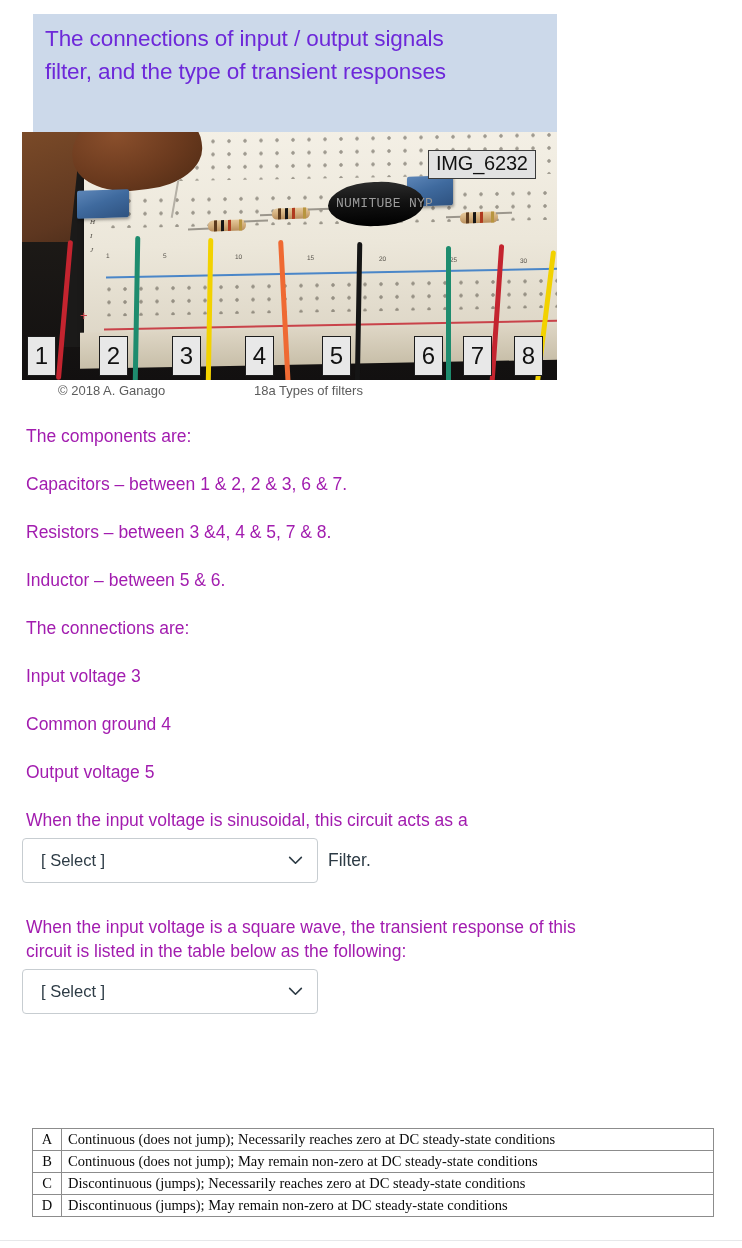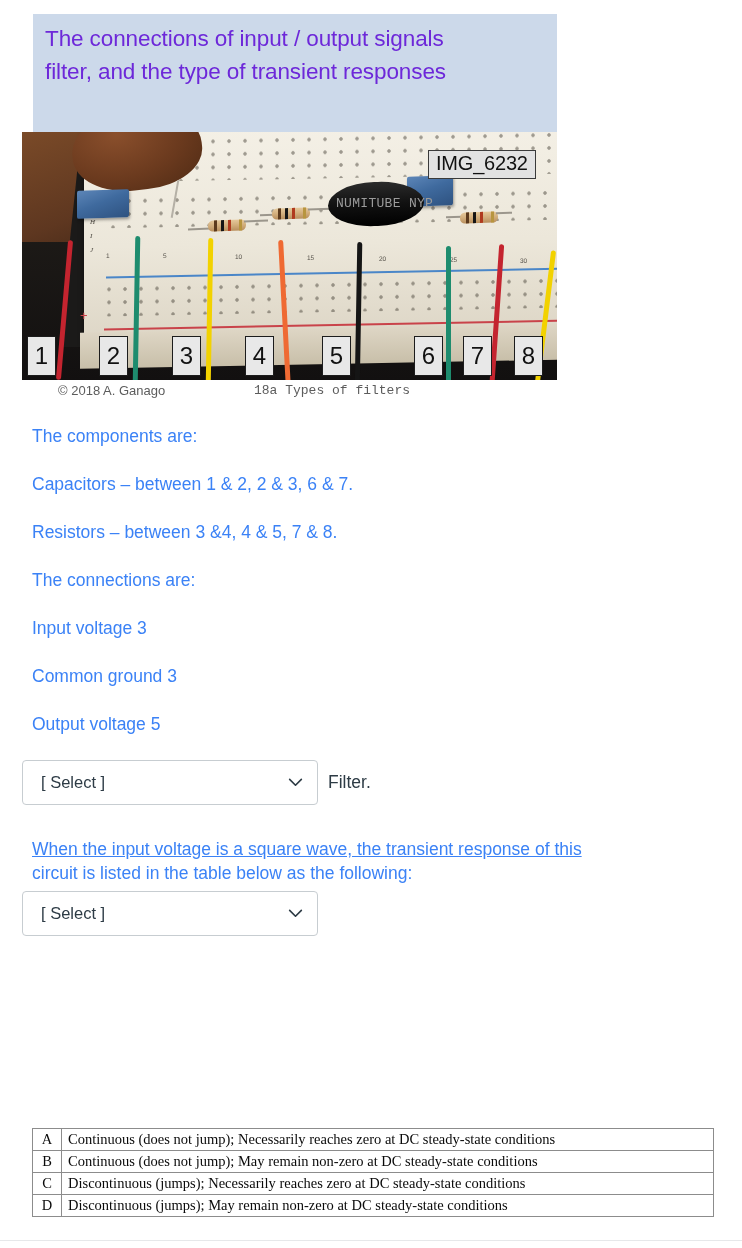--- a/index.html
+++ b/index.html
@@ -213,34 +213,34 @@
 
   .credit {
     position: absolute;
     top: 369px;
     font-size: 13px;
     color: #5c5c5c;
     font-family: "Liberation Sans", sans-serif;
     text-align: right;
   }
   .credit-left  { left: 36px; }
-  .credit-right { left: 232px; font-family: Liberation Mono, monospace; }
+  .credit-right { left: 232px; }
 
   
   .body-copy {
     position: absolute;
     left: 22px;
     top: 424px;
     width: 700px;
   }
   .para {
     font-size: 17.5px;
     line-height: 24px;
-    color: #3b82f6;
-    margin: 0 0 24px 10px;
+    color: #a21caf;
+    margin: 0 0 24px 4px;
     font-family: "Liberation Sans", sans-serif;
   }
   .para.tight { margin-bottom: 0; }
 
   .row-inline {
     display: flex;
     align-items: center;
     gap: 10px;
     margin-top: 6px;
   }
@@ -412,40 +412,42 @@
 
   <div class="credit credit-left">© 2018 A. Ganago</div>
   <div class="credit credit-right">18a Types of filters</div>
 </div>
 
 <div class="body-copy">
 
   <p class="para">The components are:</p>
   <p class="para">Capacitors – between 1 &amp; 2, 2 &amp; 3, 6 &amp; 7.</p>
   <p class="para">Resistors – between 3 &amp;4, 4 &amp; 5, 7 &amp; 8.</p>
+  <p class="para">Inductor – between 5 &amp; 6.</p>
 
   <p class="para">The connections are:</p>
   <p class="para">Input voltage 3</p>
-  <p class="para">Common ground 3</p>
+  <p class="para">Common ground 4</p>
   <p class="para">Output voltage 5</p>
 
+  <p class="para tight">When the input voltage is sinusoidal, this circuit acts as a</p>
 
   <div class="row-inline">
     <div class="select-box">
       <span class="select-value">[ Select ]</span>
       <span class="chev">
         <svg viewBox="0 0 16 10" width="15" height="9" aria-hidden="true">
           <polyline points="1.5,1.5 8,8 14.5,1.5" fill="none" stroke="#2d3b45" stroke-width="1.8" stroke-linecap="round" stroke-linejoin="round"></polyline>
         </svg>
       </span>
     </div>
     <span class="filter-word">Filter.</span>
   </div>
 
-  <p class="para tight" style="margin-top:32px;text-decoration:underline;">When the input voltage is a square wave, the transient response of this</p>
+  <p class="para tight" style="margin-top:32px;">When the input voltage is a square wave, the transient response of this</p>
   <p class="para tight">circuit is listed in the table below as the following:</p>
 
   <div class="row-inline">
     <div class="select-box">
       <span class="select-value">[ Select ]</span>
       <span class="chev">
         <svg viewBox="0 0 16 10" width="15" height="9" aria-hidden="true">
           <polyline points="1.5,1.5 8,8 14.5,1.5" fill="none" stroke="#2d3b45" stroke-width="1.8" stroke-linecap="round" stroke-linejoin="round"></polyline>
         </svg>
       </span>

